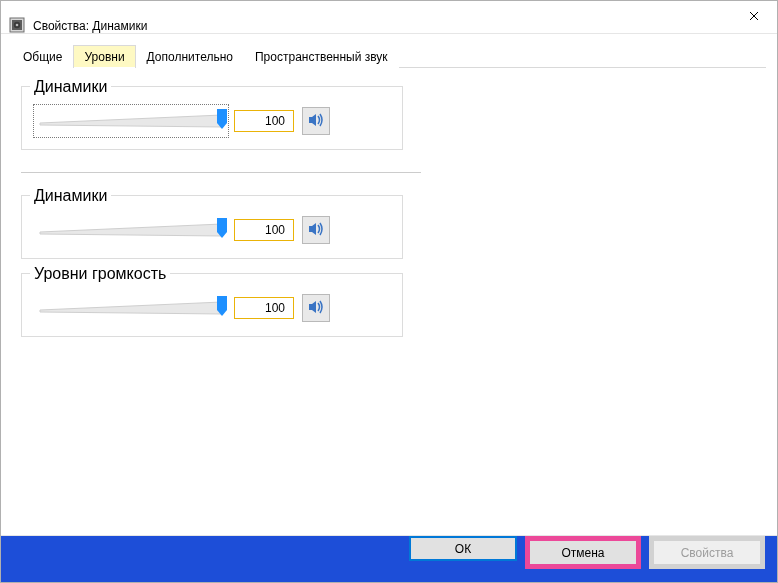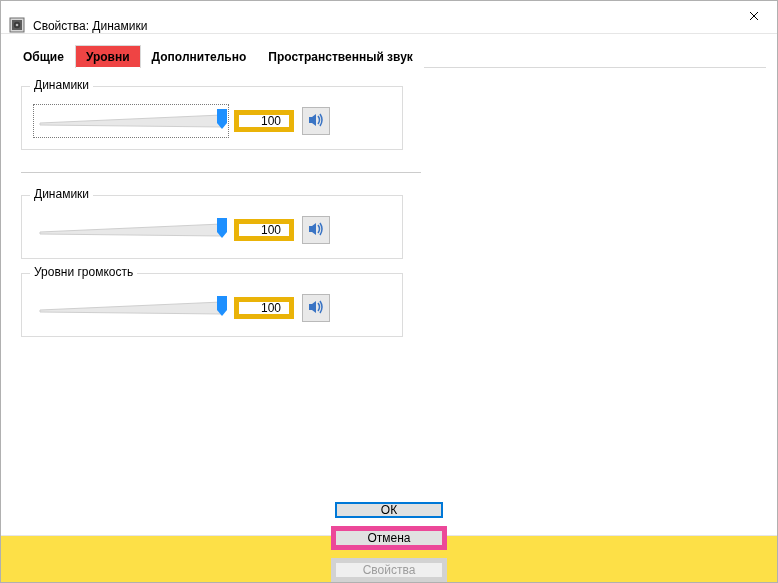--- a/index.html
+++ b/index.html
@@ -50,25 +50,24 @@
   }
   .tab {
     padding: 4px 10px 4px 10px;
     font-size: 12px;
     border: 1px solid transparent;
     border-bottom: none;
     position: relative;
     cursor: pointer;
     color: #000;
     background: #fff;
-    font-weight: bold;
   }
   .tab.active {
     border-color: #d9d9d9;
-    background: #ef4444;
+    background: #fef9c3;
     z-index: 2;
   }
   .tabline {
     border-bottom: 1px solid #d9d9d9;
     margin: -1px 11px 0 11px;
   }
   .tab.active::after {
     content: "";
     position: absolute;
     left: 0; right: 0; bottom: -1px; height: 2px;
@@ -90,21 +89,21 @@
   }
   .group.focused {
     
   }
   .group .legend {
     position: absolute;
     top: -9px;
     left: 8px;
     background: #fff;
     padding: 0 4px;
-    font-size: 12px;
+    font-size: 16px;
   }
   .row {
     display: flex;
     align-items: center;
     gap: 8px;
   }
   .slider-wrap {
     width: 190px;
     height: 28px;
     display: flex;
@@ -119,21 +118,21 @@
   .thumb {
     position: absolute;
     top: 2px;
     width: 10px; height: 20px;
     transform: translateX(-50%);
   }
   .thumb svg { display:block; }
   .value-box {
     width: 60px;
     height: 22px;
-    border: 5px solid #eab308;
+    border: 1px solid #eab308;
     display: flex;
     align-items: center;
     justify-content: flex-end;
     padding: 0 8px 0 4px;
     font-size: 12px;
     background: #fff;
     box-sizing: border-box;
   }
   .speaker-btn {
     width: 26px; height: 26px;
@@ -146,26 +145,25 @@
     border: none;
     border-top: 1px solid #cccccc;
     margin: 22px 0 22px 0;
     width: 400px;
   }
   
   .footer {
     height: 46px;
     border-top: 1px solid #e6e6e6;
     display: flex;
-    align-items: center;
+    align-items: flex-start;
     justify-content: flex-end;
     gap: 8px;
     padding: 0 12px;
-    background: #fde047;
-    flex-direction: column;
+    background: #1d4ed8;
   }
   .btn {
     min-width: 86px;
     height: 23px;
     border: 5px solid #ec4899;
     background: #e1e1e1;
     font-size: 12px;
     display: flex; align-items: center; justify-content: center;
     padding: 0 10px;
     cursor: pointer;

